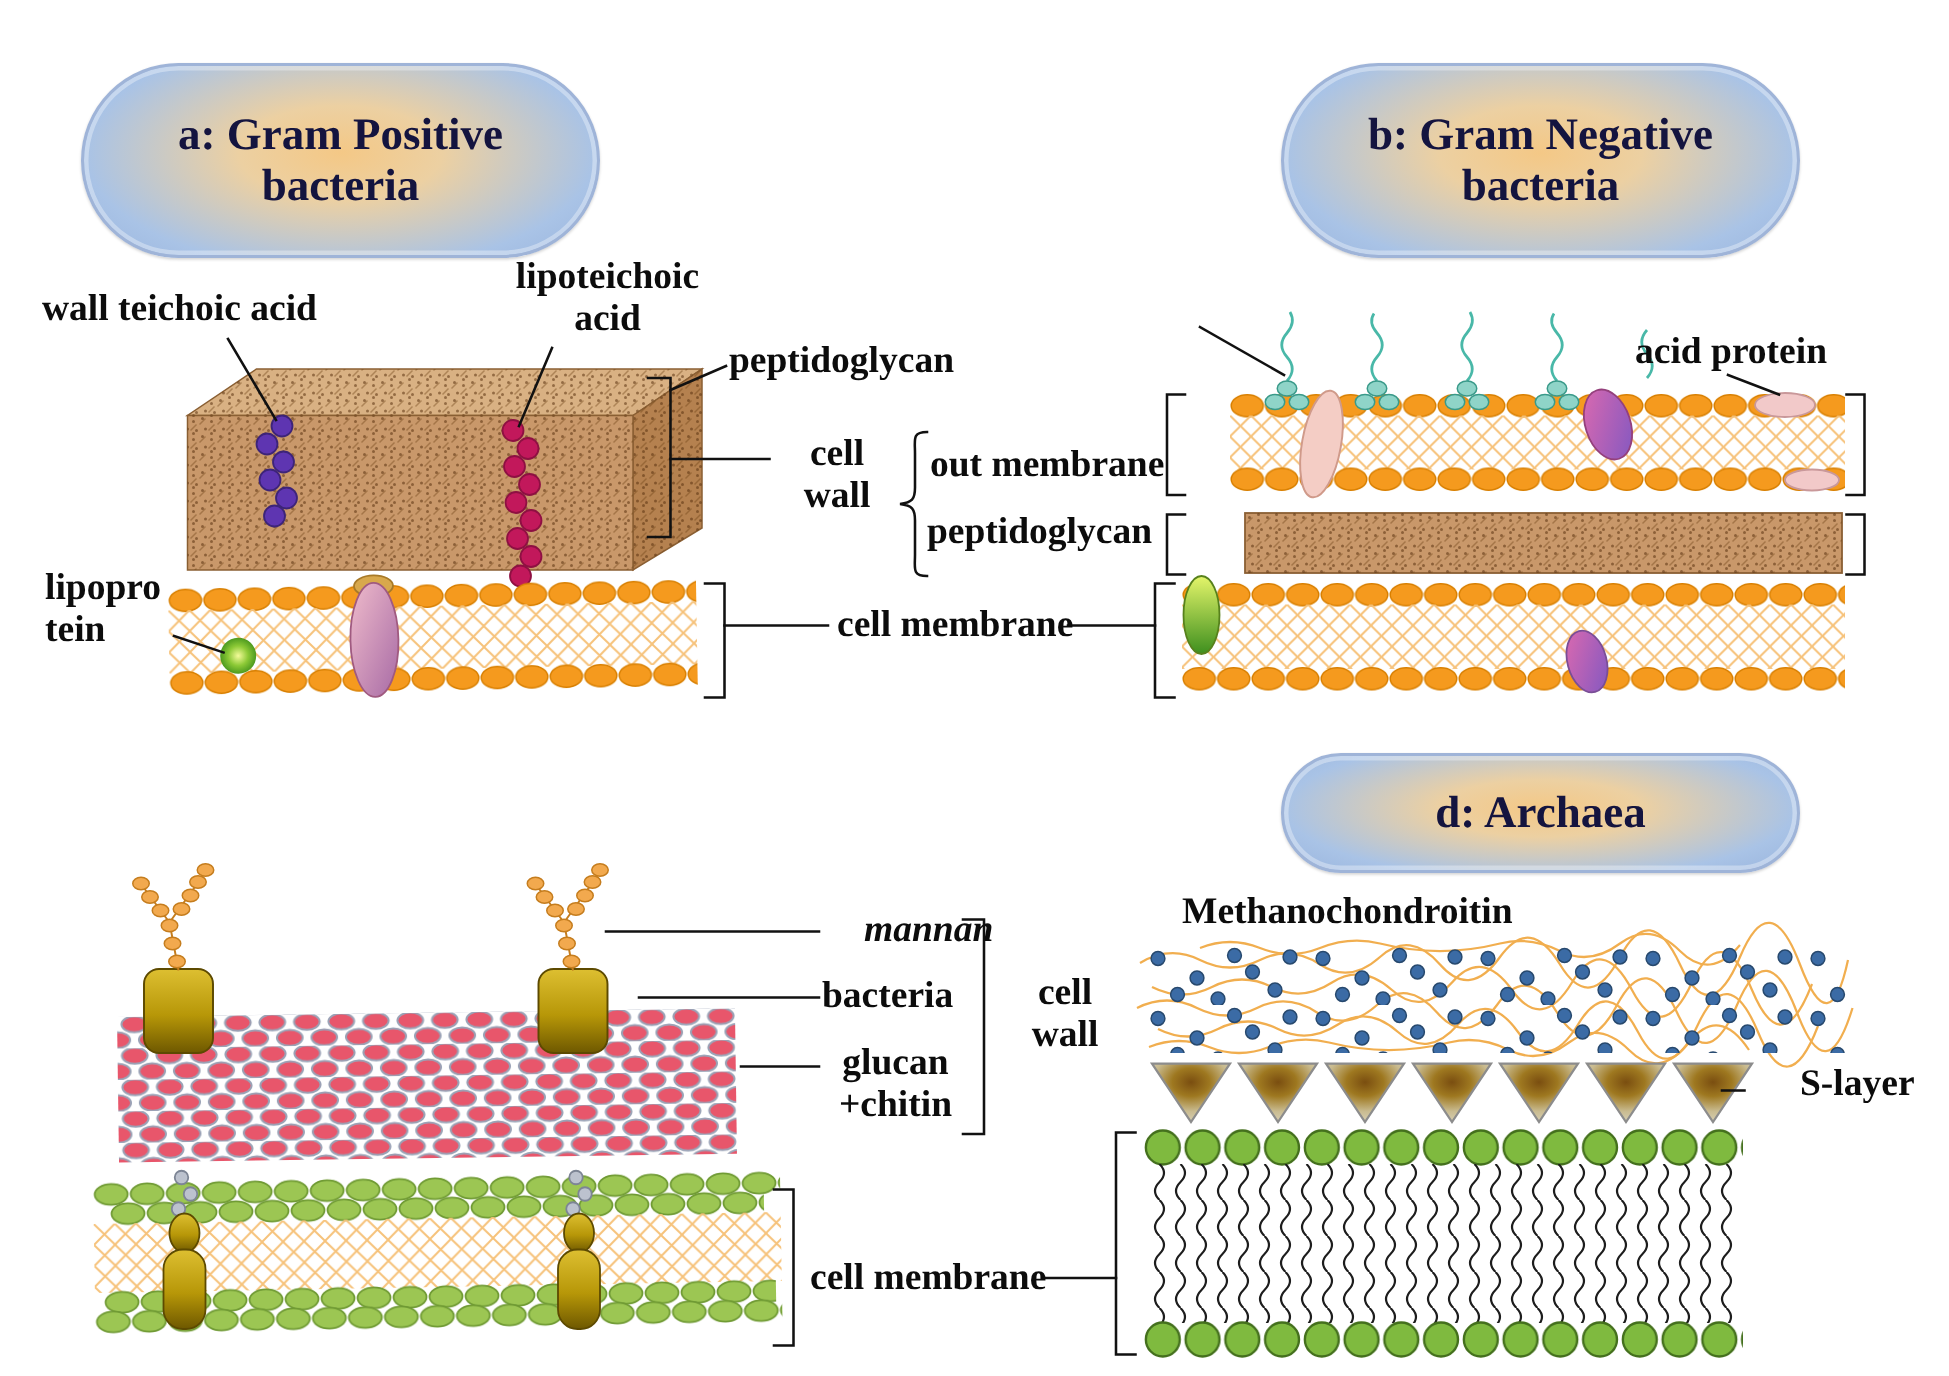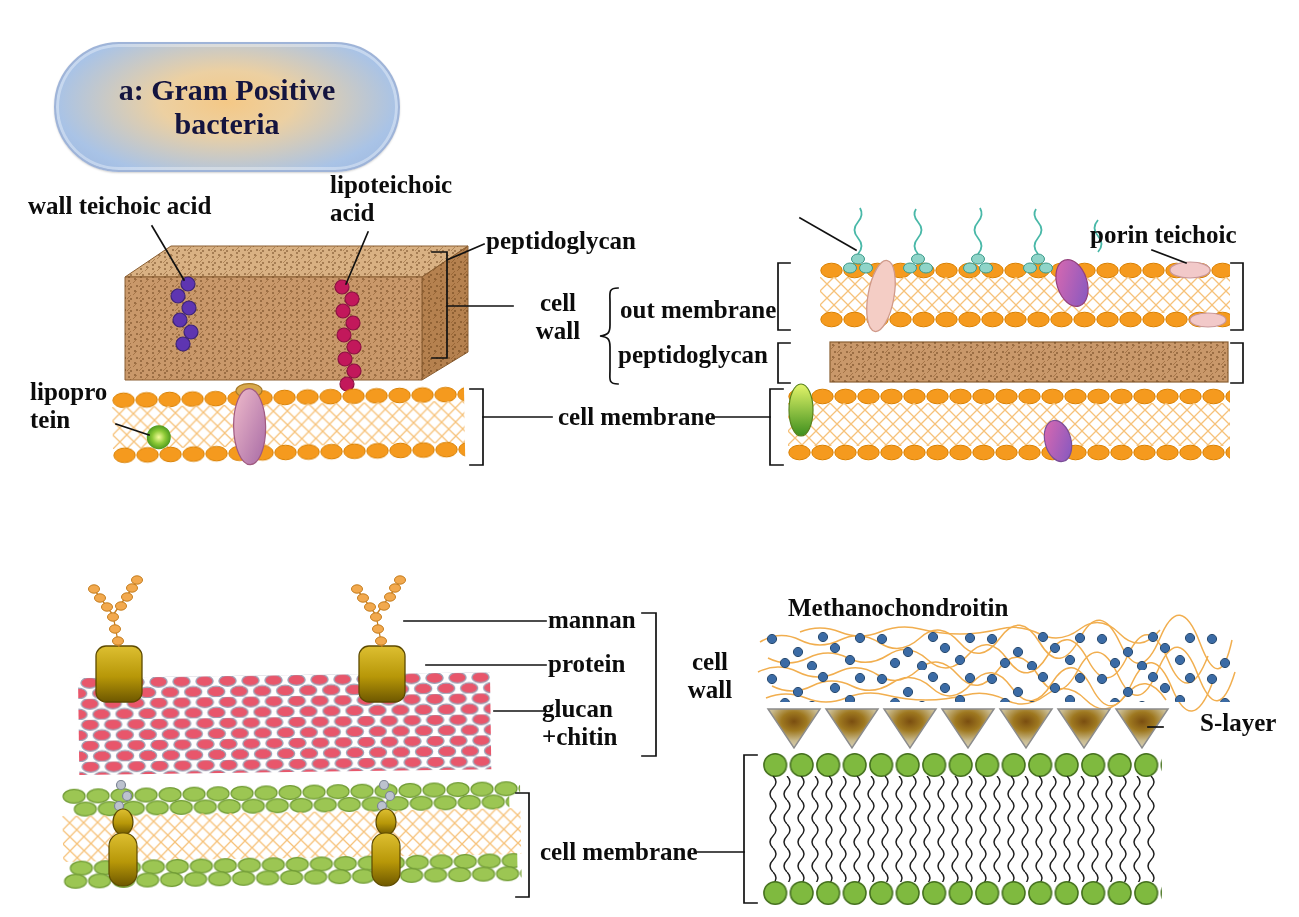--- a/index.html
+++ b/index.html
@@ -18,21 +18,21 @@
     box-shadow: inset 0 0 0 3px rgba(255,255,255,0.35), 0 1px 2px rgba(0,0,0,0.18);
     display:flex; align-items:center; justify-content:center;
     text-align:center; color:#14143F;
     font-weight:700; font-size:30px; line-height:1.15;
   }
   .pill span { display:block; }
   .lbl {
     position:absolute; color:#0c0c0c; font-weight:700; font-size:25px;
     line-height:1.12; white-space:nowrap;
   }
-  .wrap   { white-space:normal; }
+  .wrap   { white-space:normal;text-align:center; }
   .center { text-align:center; }
   .breakall { white-space:normal; word-break:break-all; }
 </style>
 </head>
 <body>
 
 <div id="figure-root">
 
   <svg class="canvas" width="1299" height="917" viewBox="0 0 1299 917">
     <defs>
@@ -322,35 +322,41 @@
       <line x1="697" y1="852" x2="744" y2="852"></line>
       <path d="M757 755 H744 V903 H757"></path>
 
       <line x1="1148" y1="727" x2="1163" y2="727"></line>
     </g>
   </svg>
 
   <div class="pill" style="left:54px; top:42px; width:342px; height:126px;">
     <span style="width:250px;">a: Gram Positive bacteria</span>
   </div>
+  <div class="pill" style="left:854px; top:42px; width:342px; height:126px;">
+    <span style="width:260px;">b: Gram Negative bacteria</span>
+  </div>
+  <div class="pill" style="left:854px; top:502px; width:342px; height:76px;">
+    <span>d: Archaea</span>
+  </div>
 
   <div class="lbl" style="left:28px; top:192px;text-align:center;">wall teichoic acid</div>
   <div class="lbl wrap" style="left:330px; top:171px; width:150px;">lipoteichoic acid</div>
   <div class="lbl" style="left:486px; top:227px;">peptidoglycan</div>
   <div class="lbl breakall" style="left:30px; top:378px; width:84px;">lipoprotein</div>
 
   <div class="lbl wrap center" style="left:516px; top:289px; width:84px;">cell wall</div>
   <div class="lbl" style="left:620px; top:296px;">out membrane</div>
   <div class="lbl" style="left:618px; top:341px;">peptidoglycan</div>
   <div class="lbl" style="left:558px; top:403px;">cell membrane</div>
 
-  <div class="lbl" style="left:1090px; top:221px;">porin teichoic</div>
-
-  <div class="lbl" style="left:548px; top:606px;">mannan</div>
-  <div class="lbl" style="left:548px; top:650px;">protein</div>
+  <div class="lbl" style="left:1090px; top:221px;">acid protein</div>
+
+  <div class="lbl" style="left:576px; top:606px;font-style:italic;">mannan</div>
+  <div class="lbl" style="left:548px; top:650px;">bacteria</div>
   <div class="lbl wrap" style="left:542px; top:695px; width:110px;">glucan +chitin</div>
   <div class="lbl wrap center" style="left:668px; top:648px; width:84px;">cell wall</div>
   <div class="lbl" style="left:540px; top:838px;">cell membrane</div>
 
   <div class="lbl" style="left:788px; top:594px;">Methanochondroitin</div>
   <div class="lbl" style="left:1166px; top:709px;margin-left:34px;">S-layer</div>
 
 </div>
 
 </body></html>

